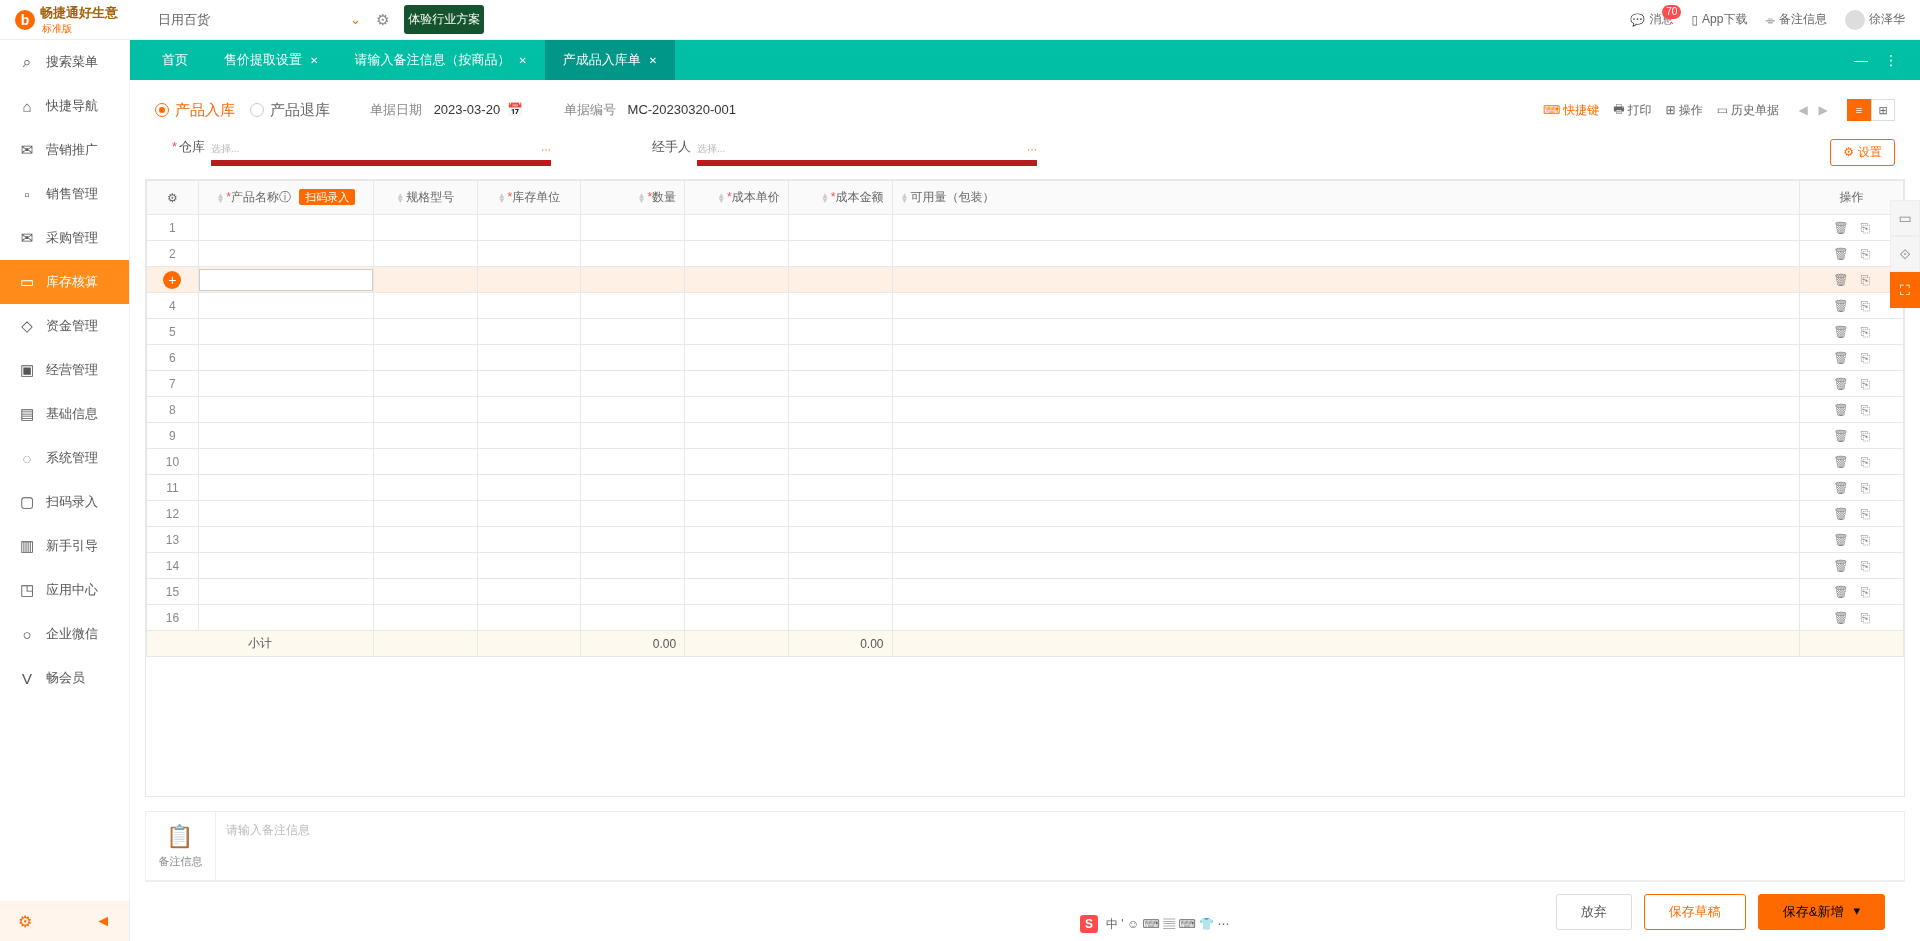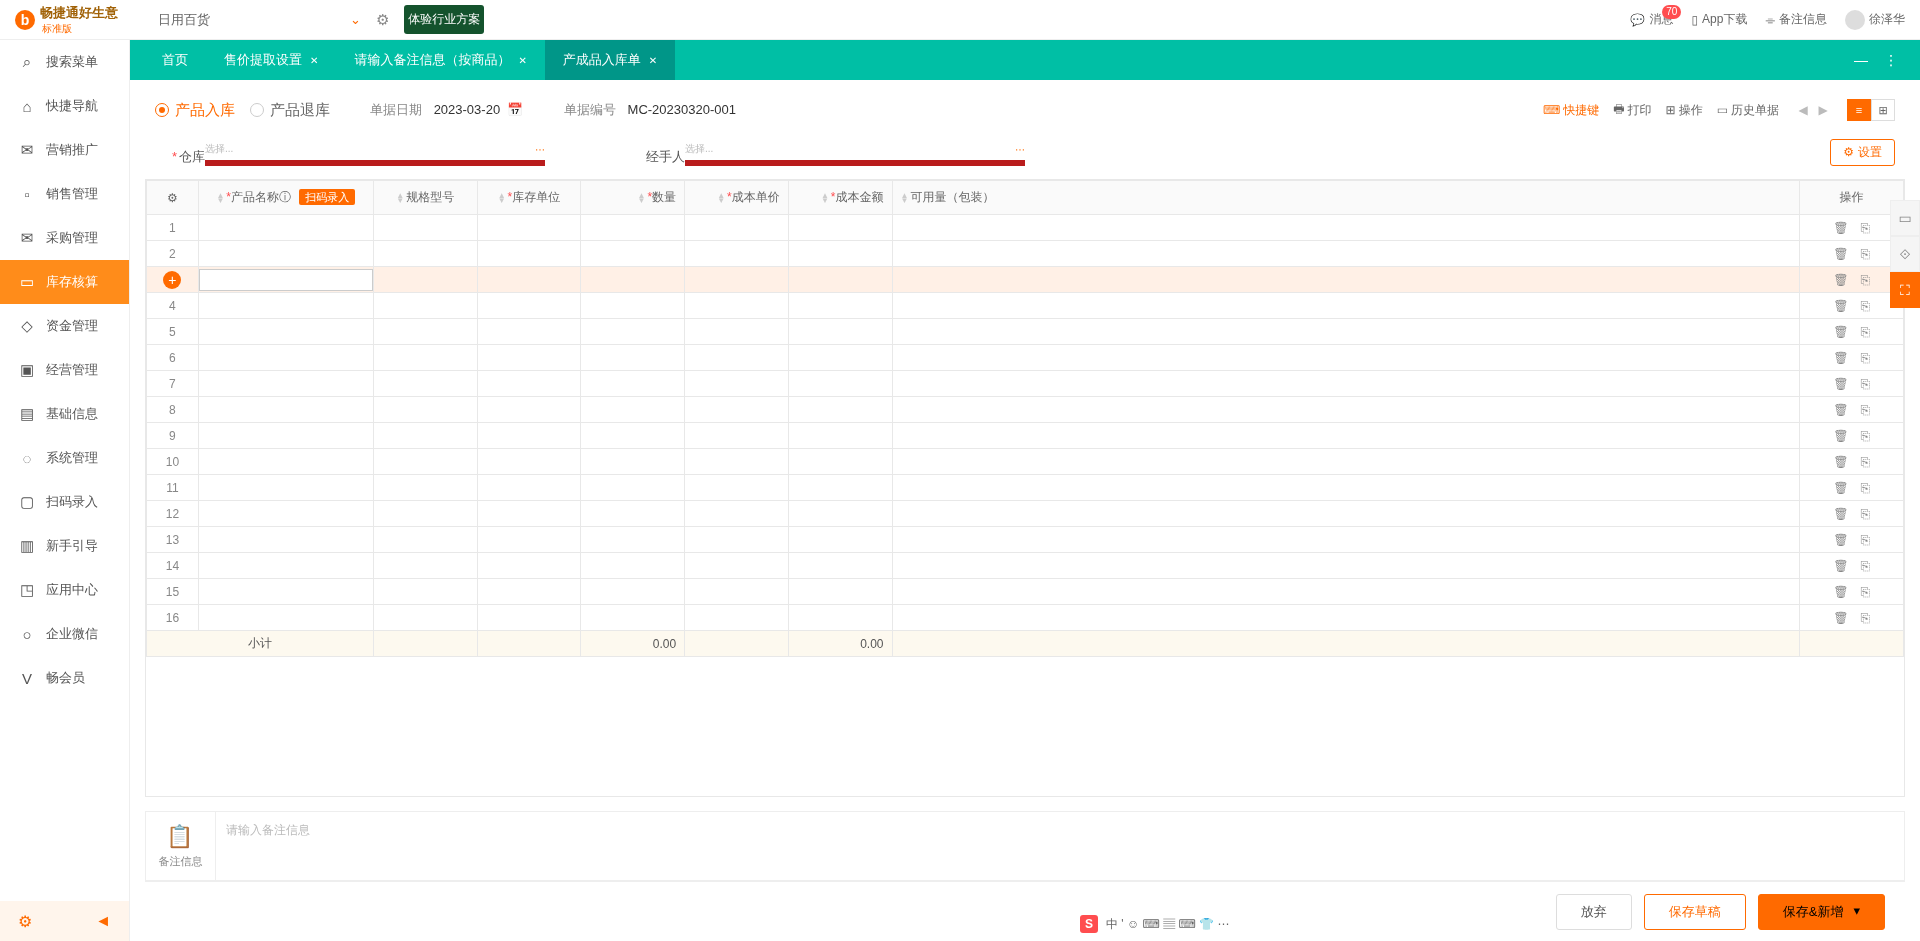--- a/index.html
+++ b/index.html
@@ -43,21 +43,21 @@
 .date-icon{color:#ff6a00;margin-left:4px}
 .head-right{margin-left:auto;display:flex;align-items:center;gap:14px;font-size:12px;color:#666}
 .head-right .hi{display:flex;align-items:center;gap:3px;cursor:pointer}
 .head-right .hi.orange{color:#ff6a00}
 .nav-arrows{display:flex;gap:0}
 .nav-arrows span{width:20px;color:#bbb;cursor:pointer;text-align:center}
 .view-toggle{display:flex}
 .vt{width:24px;height:22px;border:1px solid #ddd;display:flex;align-items:center;justify-content:center;cursor:pointer;font-size:11px}
 .vt.active{background:#ff6a00;color:#fff;border-color:#ff6a00}
 .form-row{height:44px;display:flex;align-items:center;padding:0 10px;gap:30px}
-.field{display:flex;align-items:flex-end;gap:0}
+.field{display:flex;align-items:flex-start;gap:6px}
 .field .lbl{font-size:13px;color:#555;min-width:50px;text-align:right}
 .field .req{color:#ff4d4f;margin-right:2px}
 .field .input{width:340px;border-bottom:6px solid #b91c1c;padding:4px 0;font-size:10px;color:#bbb;display:flex;justify-content:space-between;align-items:center}
 .field .input .dots{color:#ff6a00}
 .setting-btn{margin-left:auto;border:1px solid #ff6a00;color:#ff6a00;padding:4px 12px;border-radius:3px;font-size:12px;cursor:pointer;display:flex;align-items:center;gap:4px}
 .table-wrap{flex:1;overflow:auto;border:1px solid #e8e8e8;margin-top:5px}
 table{width:100%;border-collapse:collapse;font-size:12px}
 th,td{border:1px solid #e8e8e8;padding:0;height:26px;text-align:center;color:#666}
 thead th{background:#fafafa;height:34px;font-weight:normal;position:relative}
 th .sort{color:#ccc;font-size:8px;display:inline-flex;flex-direction:column;line-height:5px;vertical-align:middle;margin-right:2px}

